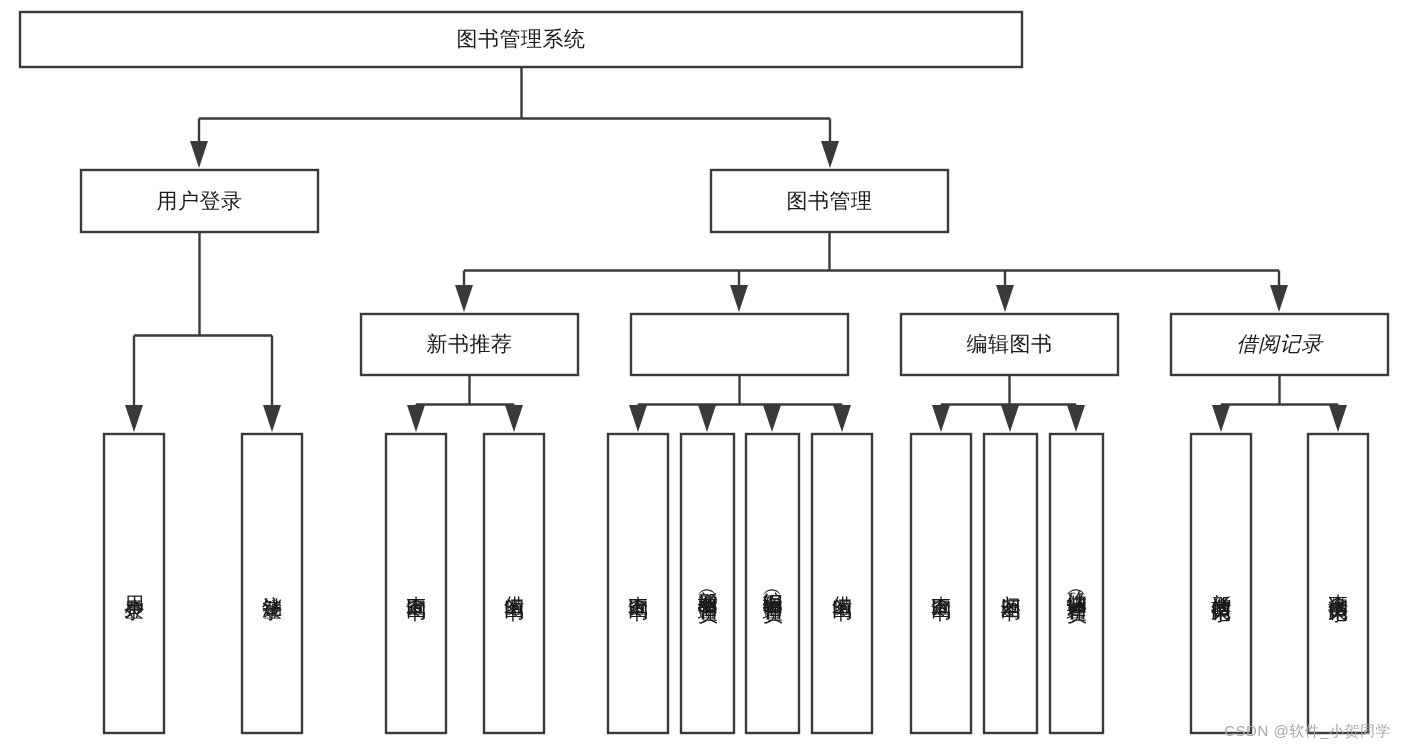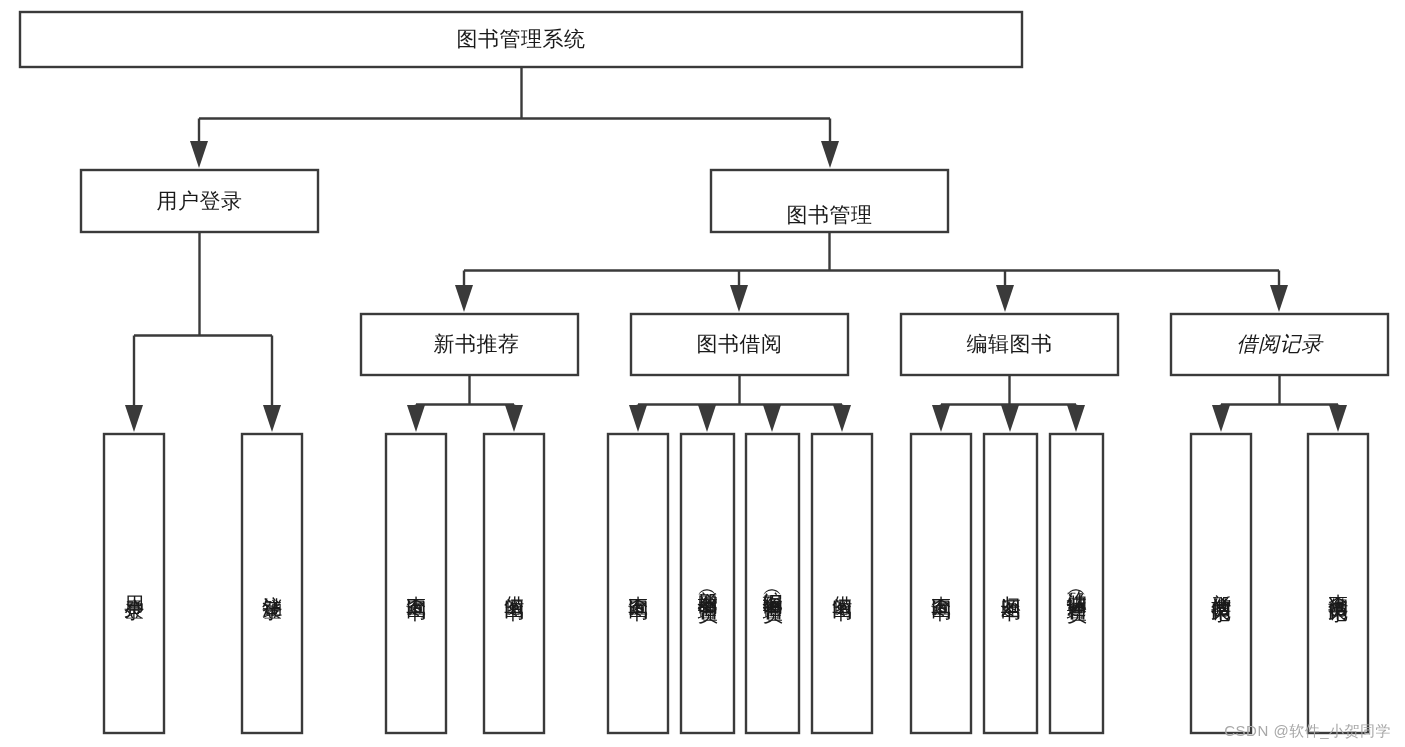--- a/index.html
+++ b/index.html
@@ -175,24 +175,23 @@
     <rect class="node-box" x="984" y="434" width="53" height="299"></rect>
     <rect class="node-box" x="1050" y="434" width="53" height="299"></rect>
 
     <rect class="node-box" x="1191" y="434" width="60" height="299"></rect>
     <rect class="node-box" x="1308" y="434" width="60" height="299"></rect>
   </svg>
 
   <div class="node-label" style="left:20px; top:12px; width:1002px; height:55px;">图书管理系统</div>
 
   <div class="node-label" style="left:81px; top:170px; width:237px; height:62px;">用户登录</div>
-  <div class="node-label" style="left:711px; top:184px; width:237px; height:62px;">图书管理</div>
-
-  <div class="node-label" style="left:361px; top:314px; width:217px; height:61px;margin-left:7px;">新书推荐</div>
-  <div class="node-label" style="left:631px; top:314px; width:217px; height:61px;">图书借阅</div>
+  <div class="node-label" style="left:711px; top:170px; width:237px; height:62px;">图书管理</div>
+
+  <div class="node-label" style="left:361px; top:314px; width:217px; height:61px;">新书推荐</div>
   <div class="node-label" style="left:901px; top:314px; width:217px; height:61px;">编辑图书</div>
   <div class="node-label" style="left:1171px; top:314px; width:217px; height:61px;font-style:italic;">借阅记录</div>
 
   <div class="node-label vertical" style="left:104px; top:434px; width:60px; height:299px;">用户登录</div>
   <div class="node-label vertical" style="left:242px; top:434px; width:60px; height:299px;">注销登录</div>
 
   <div class="node-label vertical" style="left:386px; top:434px; width:60px; height:299px;">查询图书</div>
   <div class="node-label vertical" style="left:484px; top:434px; width:60px; height:299px;">借阅图书</div>
 
   <div class="node-label vertical" style="left:608px; top:434px; width:60px; height:299px;">查询图书</div>

